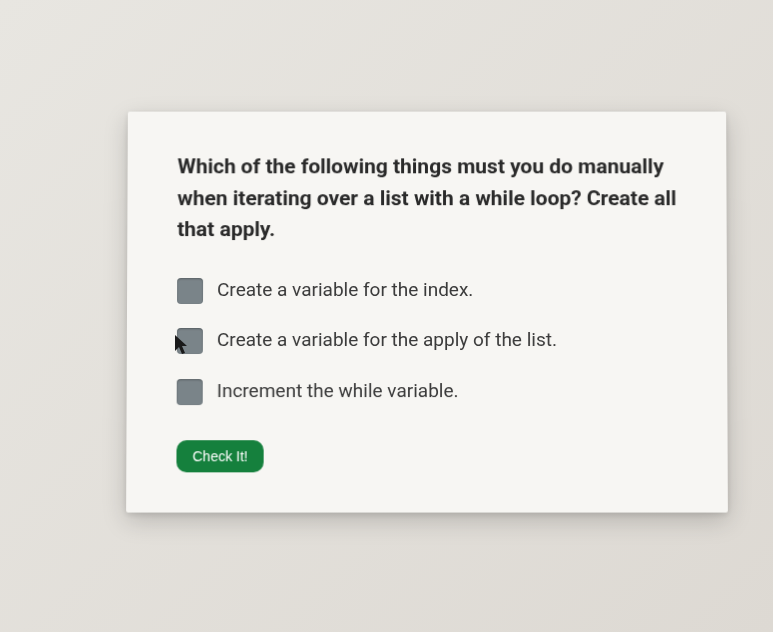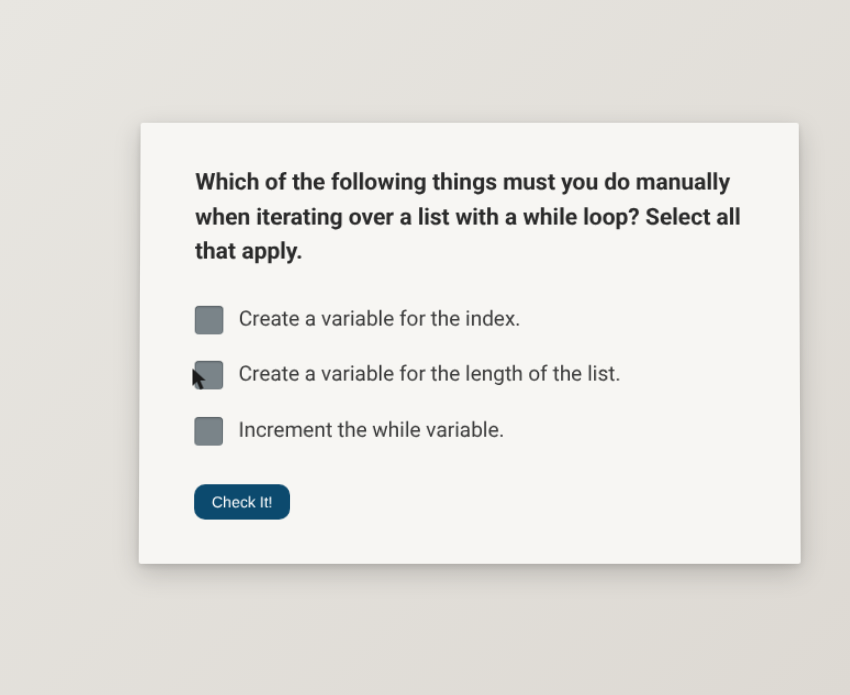--- a/index.html
+++ b/index.html
@@ -57,21 +57,21 @@
       box-shadow: inset 0 1px 2px rgba(0,0,0,0.3);
       margin-top: 2px;
     }
     .option-label {
       font-size: 19px;
       color: #3a3a3a;
       line-height: 1.5;
       font-weight: 400;
     }
     .check-btn {
-      background: #0c4a6e;
+      background: #15803d;
       color: #ffffff;
       font-size: 14px;
       font-weight: 400;
       padding: 8px 16px;
       border: none;
       cursor: pointer;
       border-radius: 10px;
       display: inline-block;
     }
     .cursor {
@@ -82,33 +82,33 @@
       height: 22px;
       z-index: 10;
       pointer-events: none;
     }
   </style>
 </head>
 <body>
 
 <div class="card">
 
-  <div class="question">Which of the following things must you do manually when iterating over a list with a while loop? Select all that apply.</div>
+  <div class="question">Which of the following things must you do manually when iterating over a list with a while loop? Create all that apply.</div>
 
   <div class="options">
 
     <div class="option">
       <div class="checkbox"></div>
       <div class="option-label">Create a variable for the index.</div>
     </div>
 
 
     <div class="option">
       <div class="checkbox"></div>
-      <div class="option-label">Create a variable for the length of the list.</div>
+      <div class="option-label">Create a variable for the apply of the list.</div>
     </div>
 
     <div class="option">
       <div class="checkbox"></div>
       <div class="option-label">Increment the while variable.</div>
     </div>
 
   </div>
 
   <button class="check-btn">Check It!</button>

